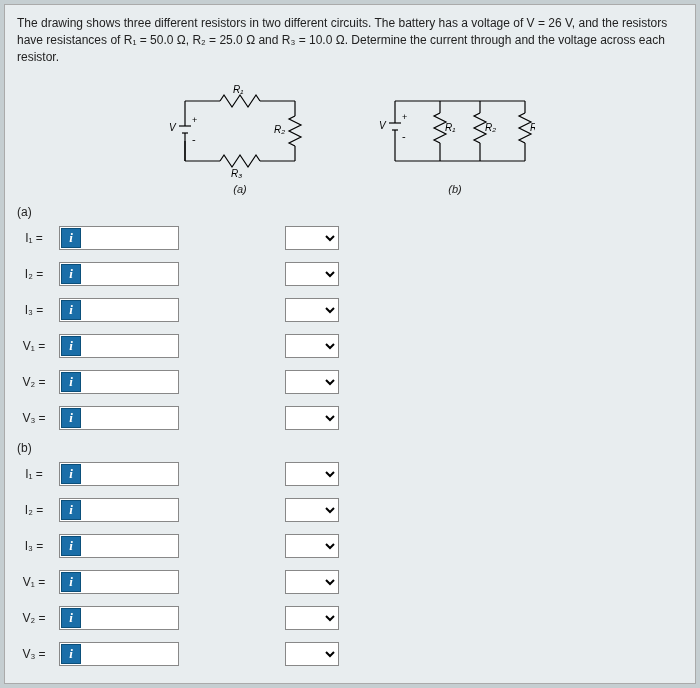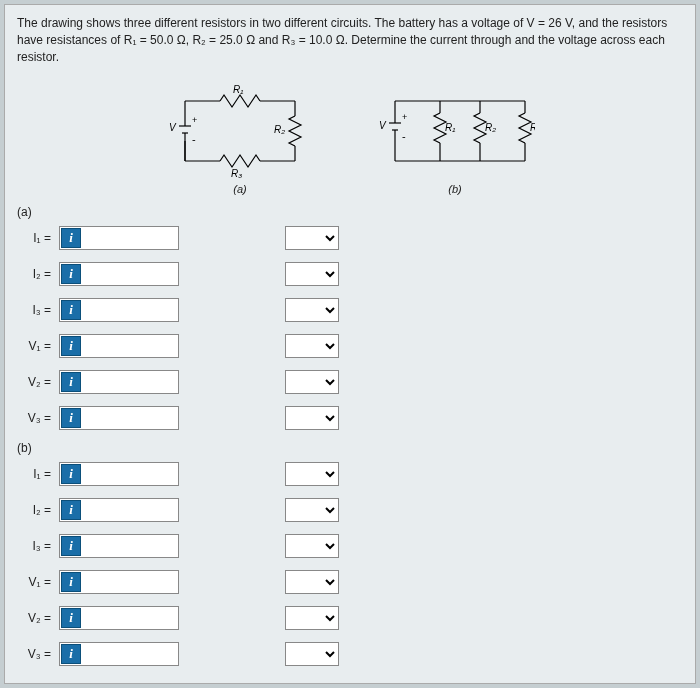--- a/index.html
+++ b/index.html
@@ -34,21 +34,21 @@
   .section-label { margin: 10px 0 6px; font-size: 12px; }
   .row {
     display: flex;
     align-items: center;
     gap: 8px;
     margin-bottom: 10px;
     height: 26px;
   }
   .var {
     width: 34px;
-    text-align: right;
+    text-align: center;
     font-size: 12px;
   }
   .input-wrap {
     position: relative;
     width: 120px;
     height: 24px;
     background: #fff;
     border: 1px solid #888;
   }
   .info-btn {

